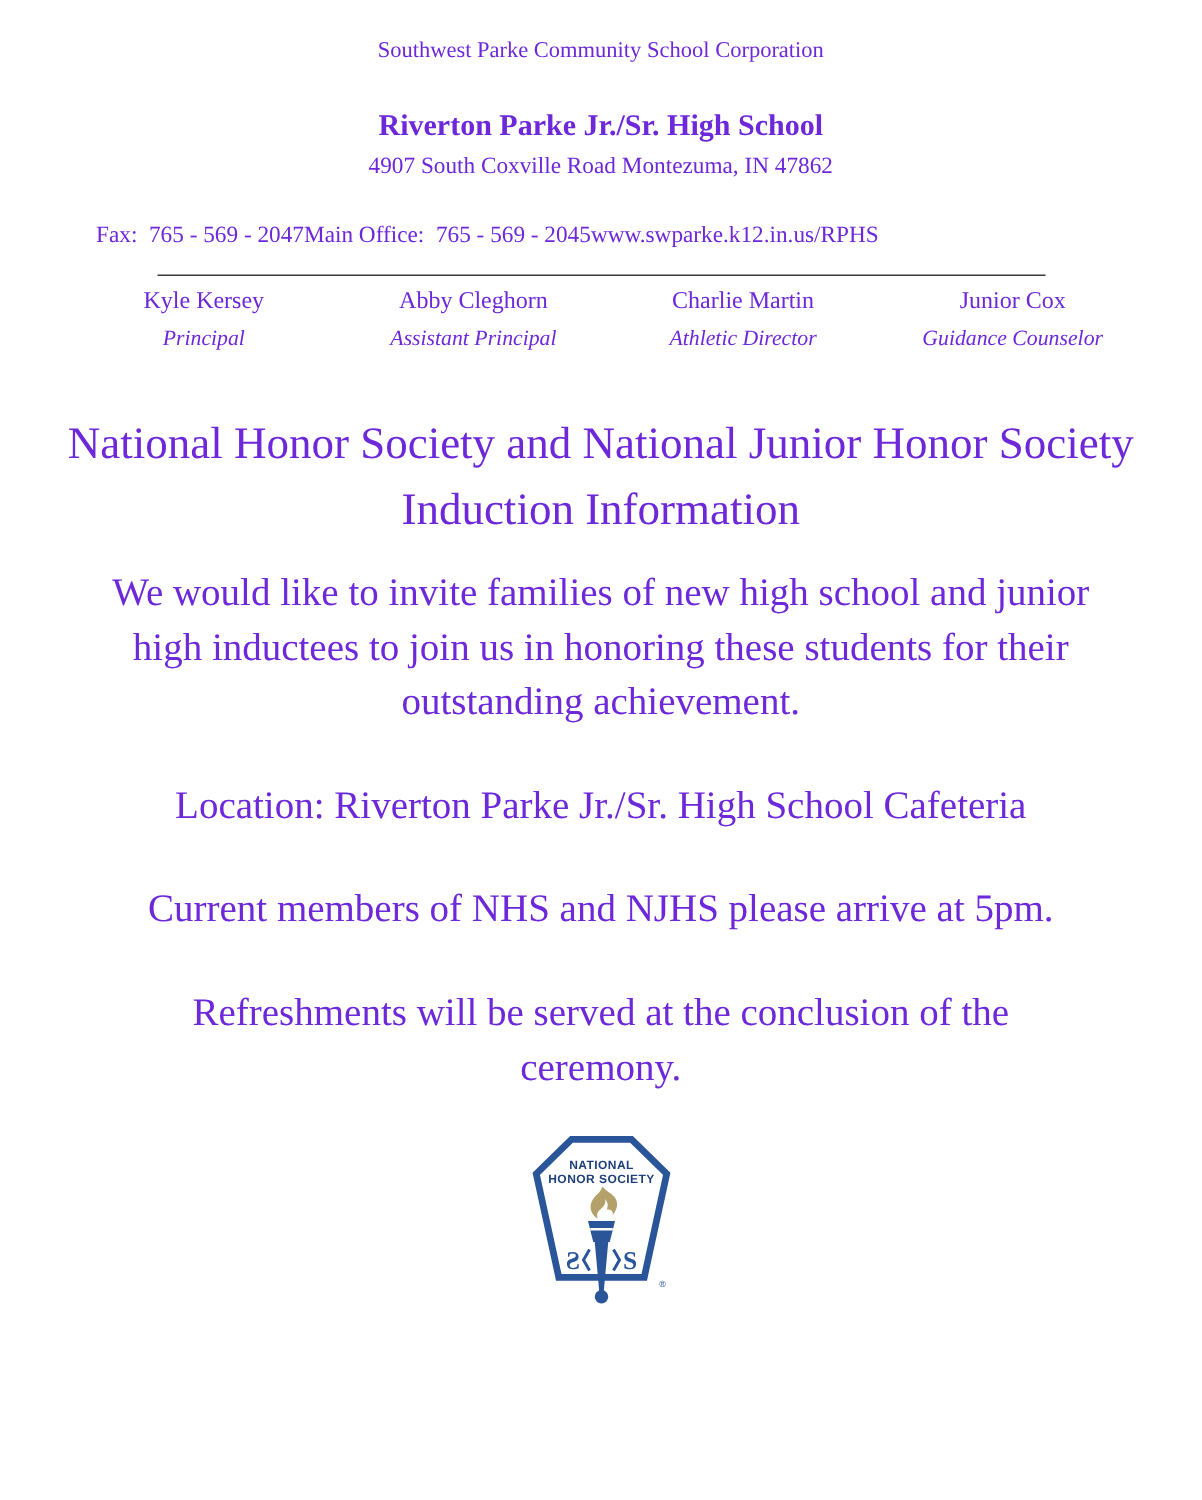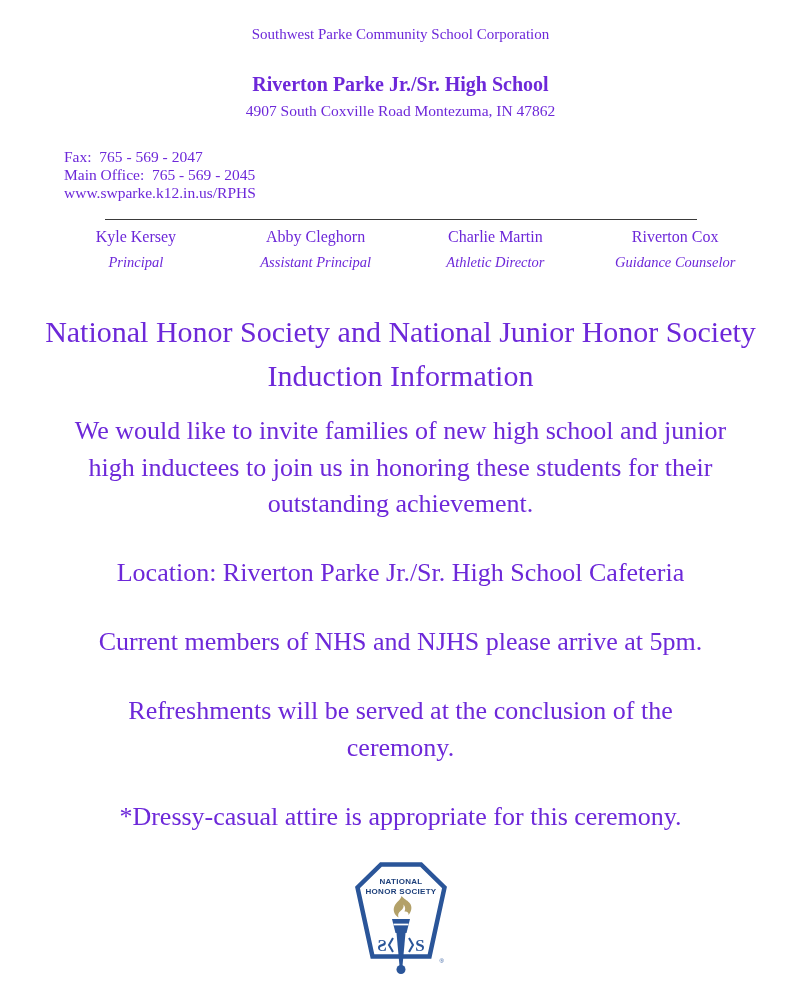--- a/index.html
+++ b/index.html
@@ -34,21 +34,20 @@
     line-height: 1.1;
   }
   .contact-row {
     display: flex;
     justify-content: flex-start;
     align-items: baseline;
     padding: 0 76px 0 64px;
     margin-top: 29px;
     font-size: 15.5px;
     white-space: pre;
-    flex-direction: column;
   }
   .rule {
     width: 592px;
     margin: 17px auto 0 auto;
     border-top: 1.4px solid #3a3a3a;
   }
   .staff-row {
     display: flex;
     justify-content: space-between;
     padding: 0 36px 0 46px;
@@ -114,38 +113,37 @@
       </div>
       <div class="staff">
         <div class="staff-name">Abby Cleghorn</div>
         <div class="staff-title">Assistant Principal</div>
       </div>
       <div class="staff">
         <div class="staff-name">Charlie Martin</div>
         <div class="staff-title">Athletic Director</div>
       </div>
       <div class="staff">
-        <div class="staff-name">Riverton Cox</div>
+        <div class="staff-name">Junior Cox</div>
         <div class="staff-title">Guidance Counselor</div>
       </div>
     </div>
   </header>
 
   <main class="content">
     <h1 class="flyer-title">National Honor Society and National Junior Honor Society
 Induction Information</h1>
 
     <p class="first-para">We would like to invite families of new high school and junior
 high inductees to join us in honoring these students for their
 outstanding achievement.</p>
     <p>Location: Riverton Parke Jr./Sr. High School Cafeteria</p>
     <p>Current members of NHS and NJHS please arrive at 5pm.</p>
     <p>Refreshments will be served at the conclusion of the
 ceremony.</p>
-    <p>*Dressy-casual attire is appropriate for this ceremony.</p>
 
     <div class="logo-wrap">
       <svg width="100" height="123" viewBox="0 0 200 246" aria-hidden="true">
 
         <path d="M60,9 L140,9 L187,55 L157,193 L43,193 L13,55 Z" fill="#ffffff" stroke="#2a5599" stroke-width="9" stroke-linejoin="miter"></path>
 
         <text class="nhs-text" x="100" y="48" text-anchor="middle" font-size="16" fill="#1d3f7a">NATIONAL</text>
         <text class="nhs-text" x="100" y="67" text-anchor="middle" font-size="16" fill="#1d3f7a">HONOR SOCIETY</text>
 
         <path d="M101,72 c-2,9 -10,11 -14,20 c-4,9 0,18 8,23 c-2,-6 0,-10 4,-13 c5,-4 7,-8 6,-13 c4,5 4,9 2,14 c5,-1 9,2 8,7 c6,-7 8,-16 3,-23 c-4,-6 -10,-7 -17,-15 z" fill="#b3a169"></path>

